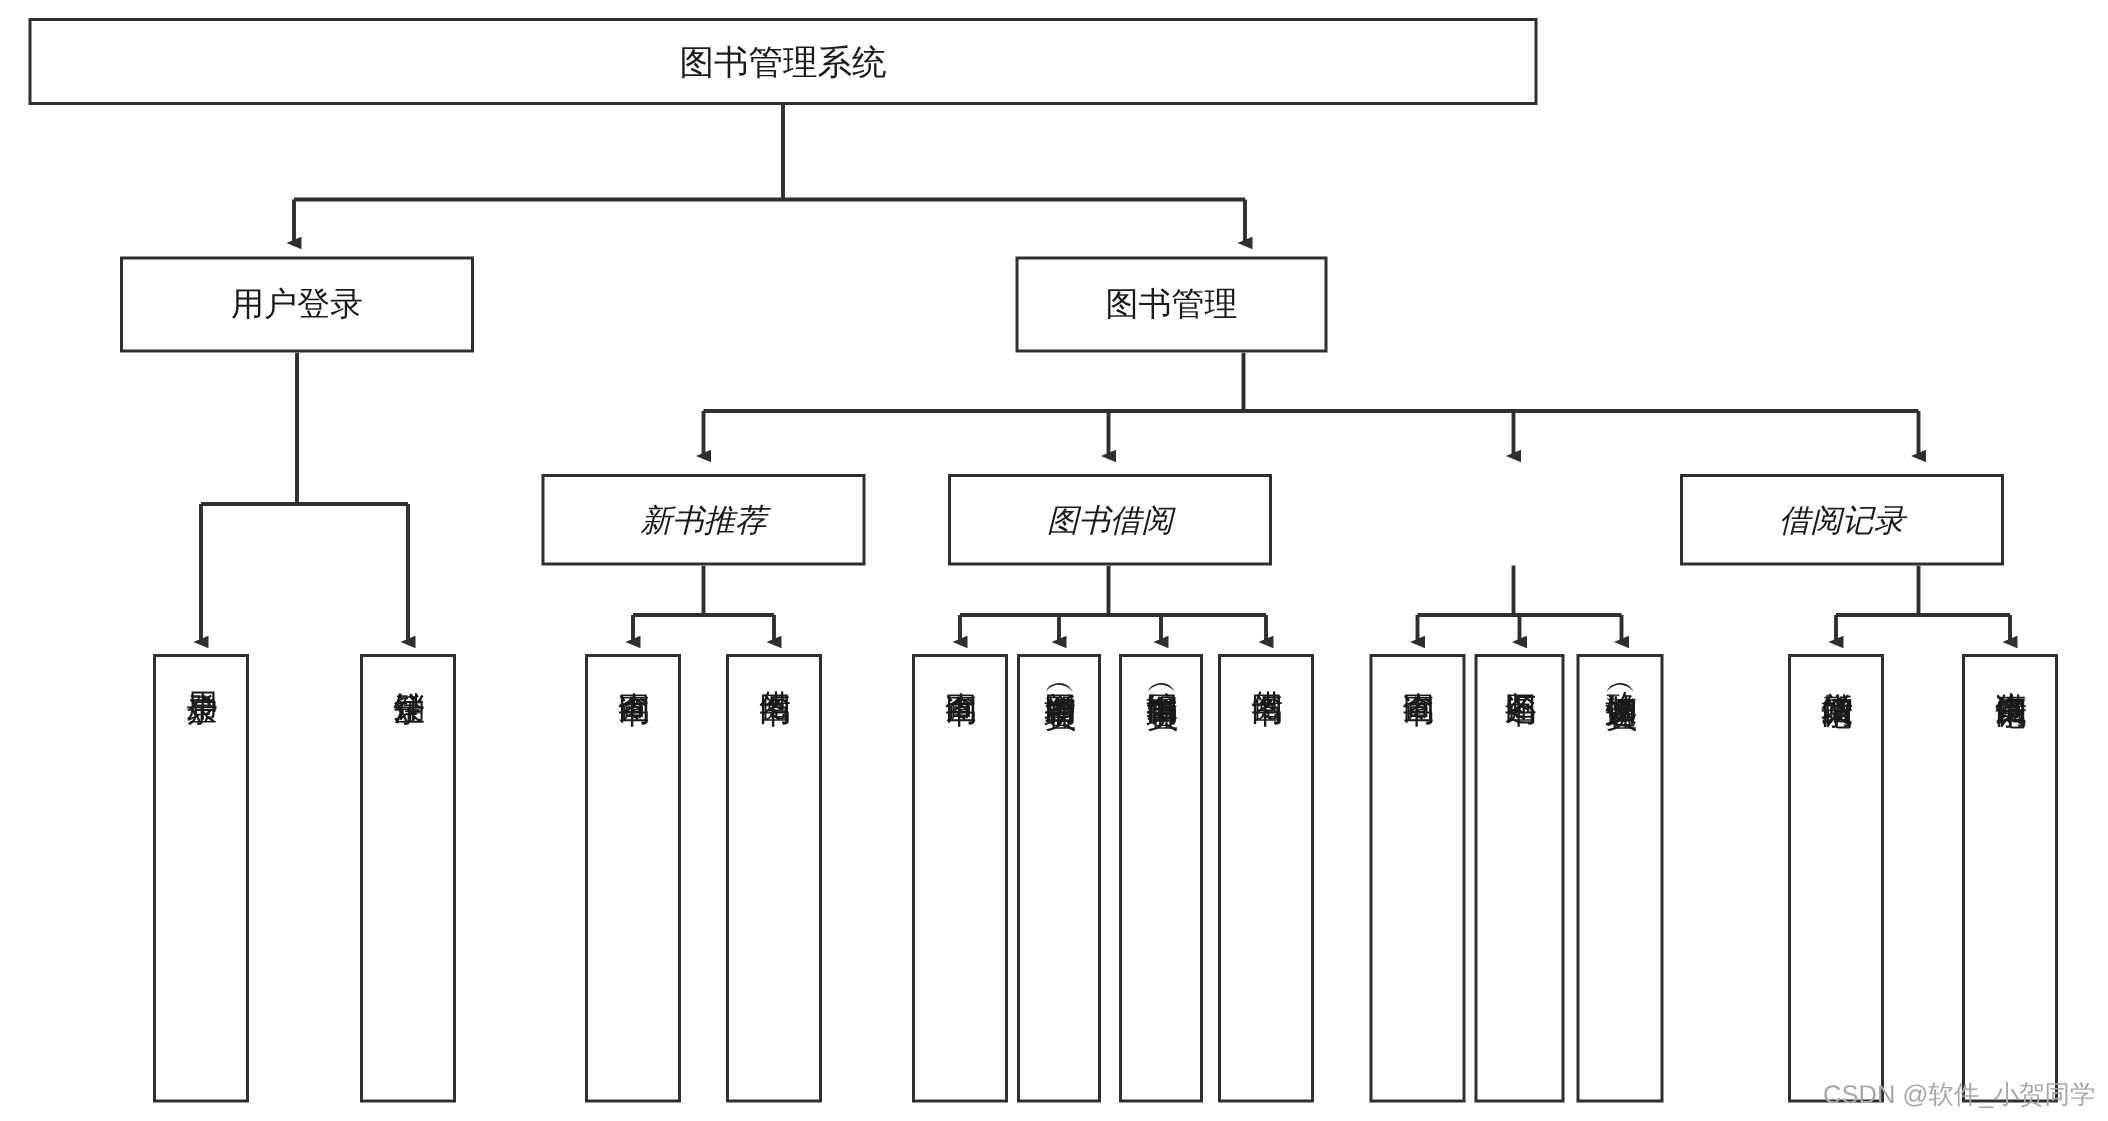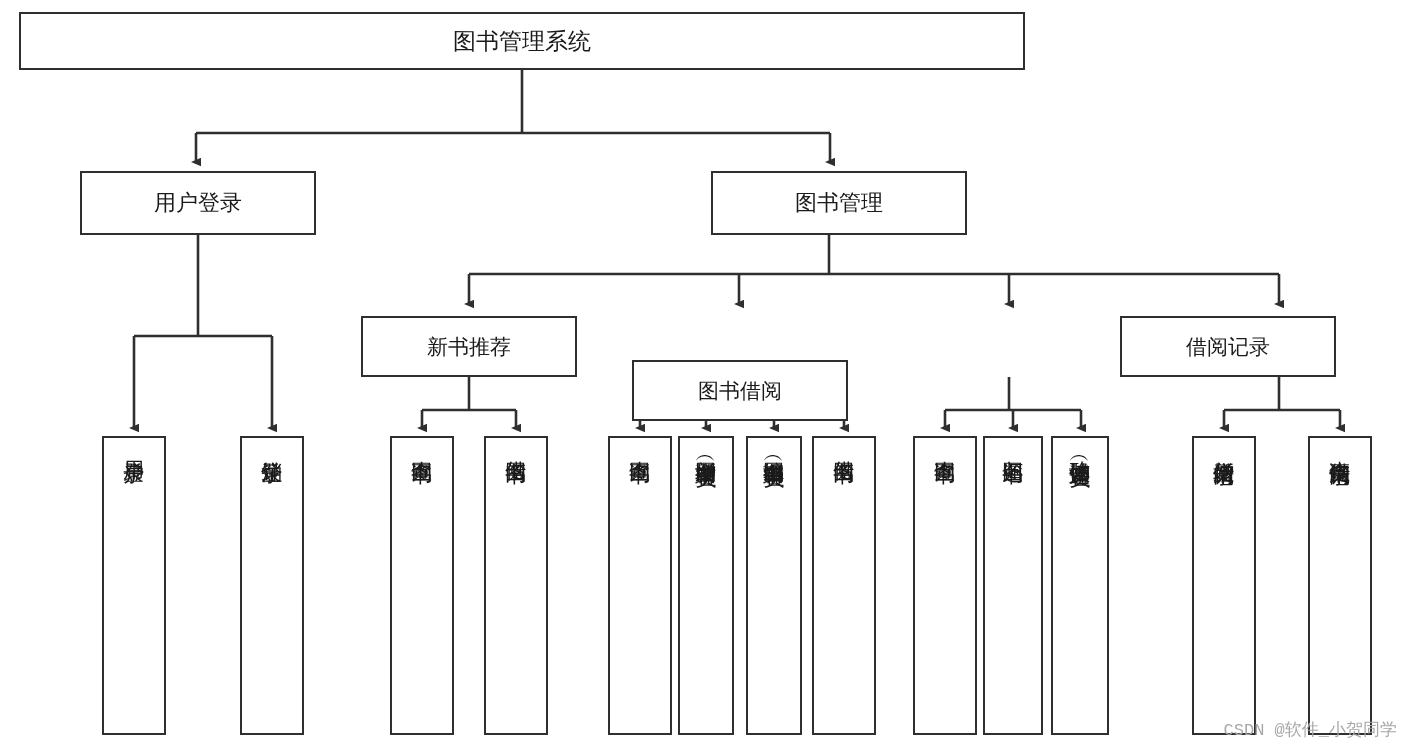--- a/index.html
+++ b/index.html
@@ -36,20 +36,21 @@
     color: #1a1a1a;
   }
   .node.root {
     font-size: 23px;
   }
   .node.level2 {
     font-size: 22px;
   }
   .node.level3 {
     font-size: 21px;
+    font-style: italic;
   }
   .node.leaf {
     align-items: flex-start;
     justify-content: center;
     padding-top: 6px;
   }
   .vlabel {
     writing-mode: vertical-rl;
     text-orientation: upright;
     font-size: 21px;
@@ -61,21 +62,21 @@
   .hlabel {
     white-space: nowrap;
   }
   .watermark {
     position: absolute;
     right: 8px;
     bottom: 6px;
     font-size: 17px;
     color: #a8a8a8;
     white-space: nowrap;
-    font-family: Liberation Mono, monospace;
+    font-family: Liberation Sans, sans-serif;
   }
 </style>
 </head>
 <body>
 
 <div id="canvas">
 
   <svg class="edges" viewBox="0 0 1405 747">
     <defs>
       <marker id="arrow" markerWidth="10" markerHeight="10" refX="4.2" refY="5" orient="auto" markerUnits="userSpaceOnUse">
@@ -126,28 +127,28 @@
     </g>
   </svg>
 
   <div class="node root" style="left:19px; top:12px; width:1006px; height:58px;text-align:right;">
     <span class="hlabel">图书管理系统</span>
   </div>
 
   <div class="node level2" style="left:80px; top:171px; width:236px; height:64px;">
     <span class="hlabel">用户登录</span>
   </div>
-  <div class="node level2" style="left:711px; top:171px; width:256px; height:64px;">
+  <div class="node level2" style="left:677px; top:171px; width:208px; height:64px;">
     <span class="hlabel">图书管理</span>
   </div>
 
   <div class="node level3" style="left:361px; top:316px; width:216px; height:61px;">
     <span class="hlabel">新书推荐</span>
   </div>
-  <div class="node level3" style="left:632px; top:316px; width:216px; height:61px;margin-top:44px;">
+  <div class="node level3" style="left:632px; top:316px; width:216px; height:61px;">
     <span class="hlabel">图书借阅</span>
   </div>
   <div class="node level3" style="left:1120px; top:316px; width:216px; height:61px;">
     <span class="hlabel">借阅记录</span>
   </div>
 
   <div class="node leaf" style="left:102px; top:436px; width:64px; height:299px;">
     <span class="vlabel">用户登录</span>
   </div>
   <div class="node leaf" style="left:240px; top:436px; width:64px; height:299px;">

